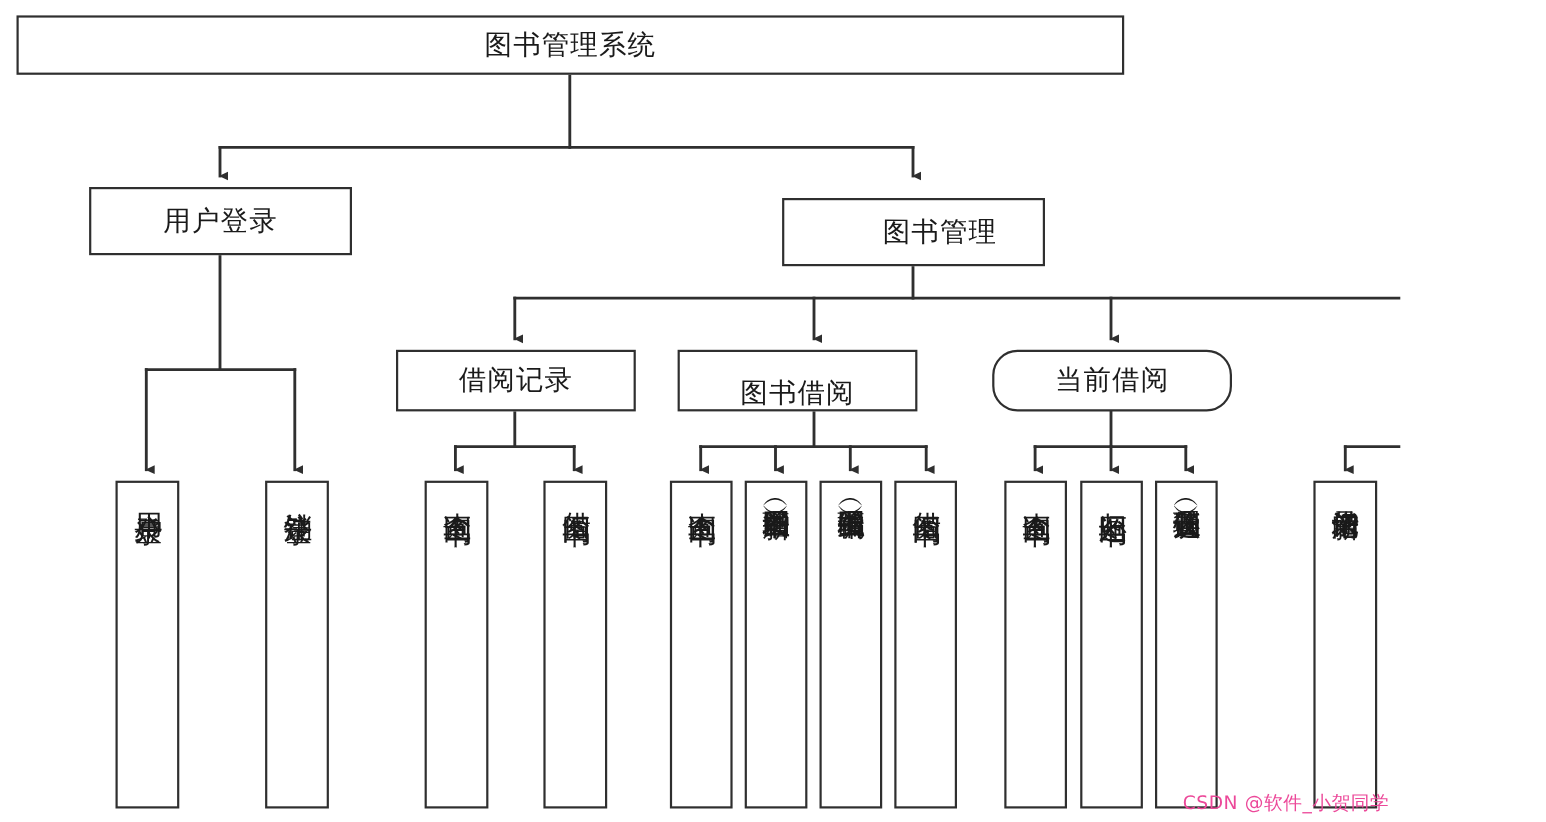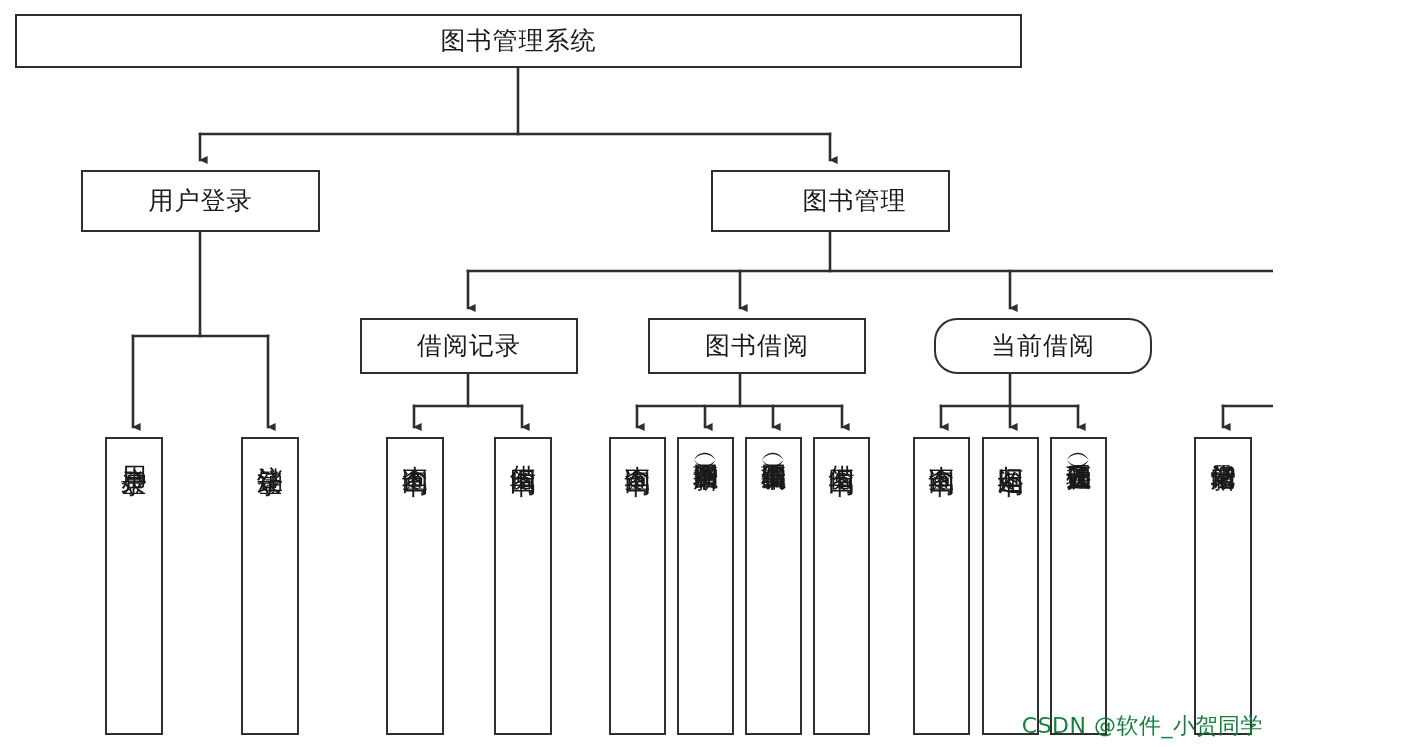--- a/index.html
+++ b/index.html
@@ -60,22 +60,22 @@
   }
   .vtext-tall {
     font-size: 25px;
     letter-spacing: 0px;
     line-height: 1.1;
   }
   .watermark {
     position: absolute;
     right: 10px;
     bottom: 6px;
-    font-size: 22px;
-    color: #15803d;
+    font-size: 17px;
+    color: #ec4899;
     letter-spacing: 0.5px;
     user-select: none;
     white-space: nowrap;
     margin-left: 24px;
   }
 </style>
 </head>
 <body>
 
 <div id="diagram-root">
@@ -130,31 +130,31 @@
     </g>
   </svg>
 
   <div class="node node-h node-root" style="left:15px; top:14px; width:1007px; height:54px;">
     <span>图书管理系统</span>
   </div>
 
   <div class="node node-h" style="left:81px; top:170px; width:239px; height:62px;">
     <span>用户登录</span>
   </div>
-  <div class="node node-h" style="left:711px; top:170px; width:239px; height:62px;padding-left:48px;">
+  <div class="node node-h" style="left:711px; top:180px; width:239px; height:62px;padding-left:48px;">
     <span>图书管理</span>
   </div>
 
   <div class="node node-h" style="left:360px; top:318px; width:218px; height:56px;">
     <span>借阅记录</span>
   </div>
-  <div class="node node-h" style="left:648px; top:318px; width:218px; height:56px;">
+  <div class="node node-h" style="left:616px; top:318px; width:218px; height:56px;align-items:flex-end;">
     <span>图书借阅</span>
   </div>
-  <div class="node node-h" style="left:934px; top:318px; width:218px; height:56px;border-radius:23px;">
+  <div class="node node-h" style="left:902px; top:318px; width:218px; height:56px;border-radius:23px;">
     <span>当前借阅</span>
   </div>
 
   <div class="node node-v" style="left:105px; top:437px; width:58px; height:298px;">
     <span class="vtext">用户登录</span>
   </div>
   <div class="node node-v" style="left:241px; top:437px; width:58px; height:298px;">
     <span class="vtext">注销登录</span>
   </div>
 

